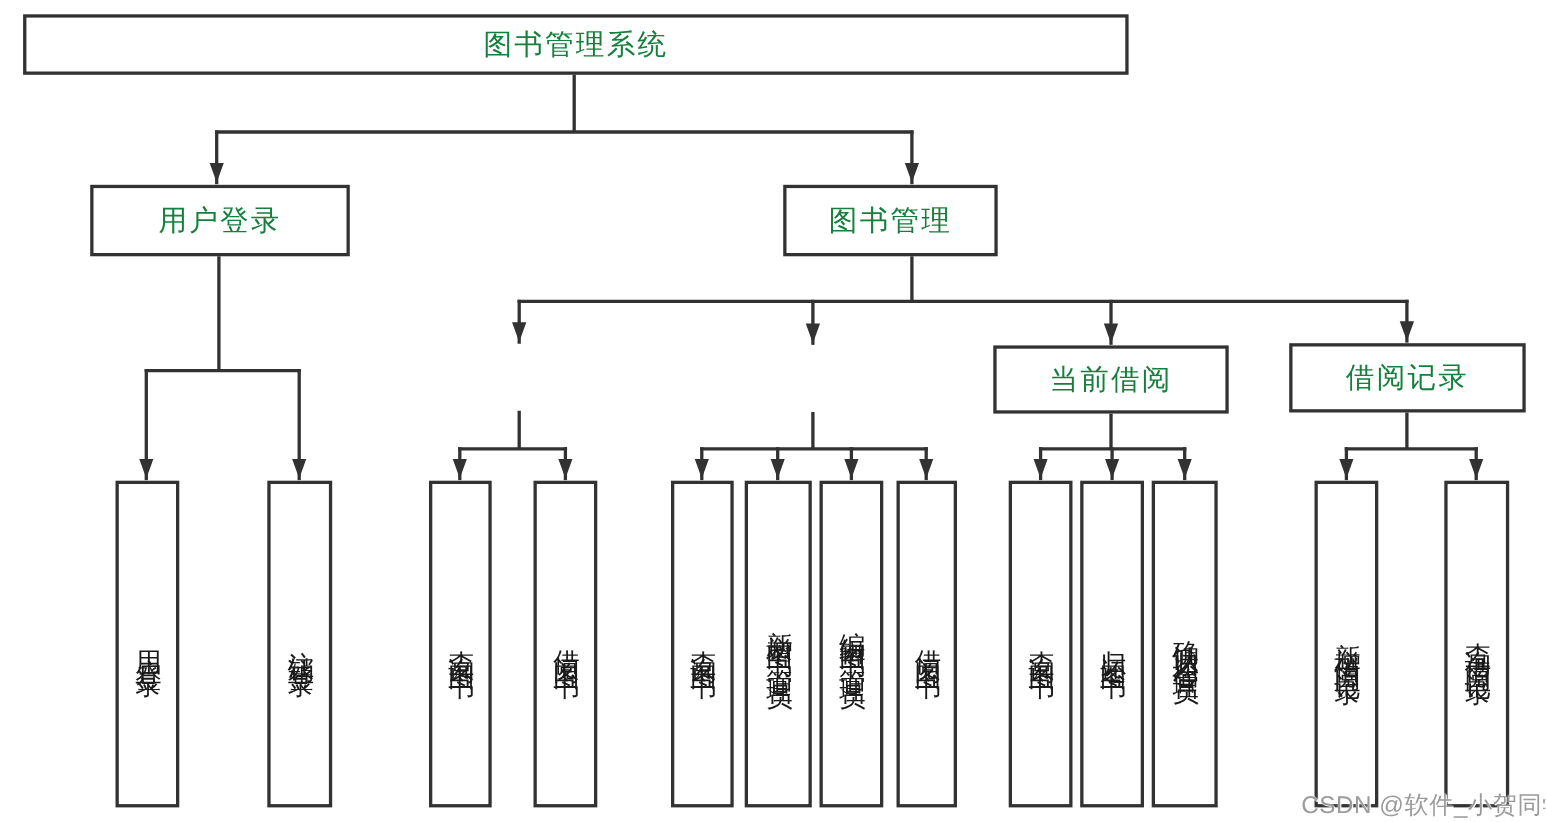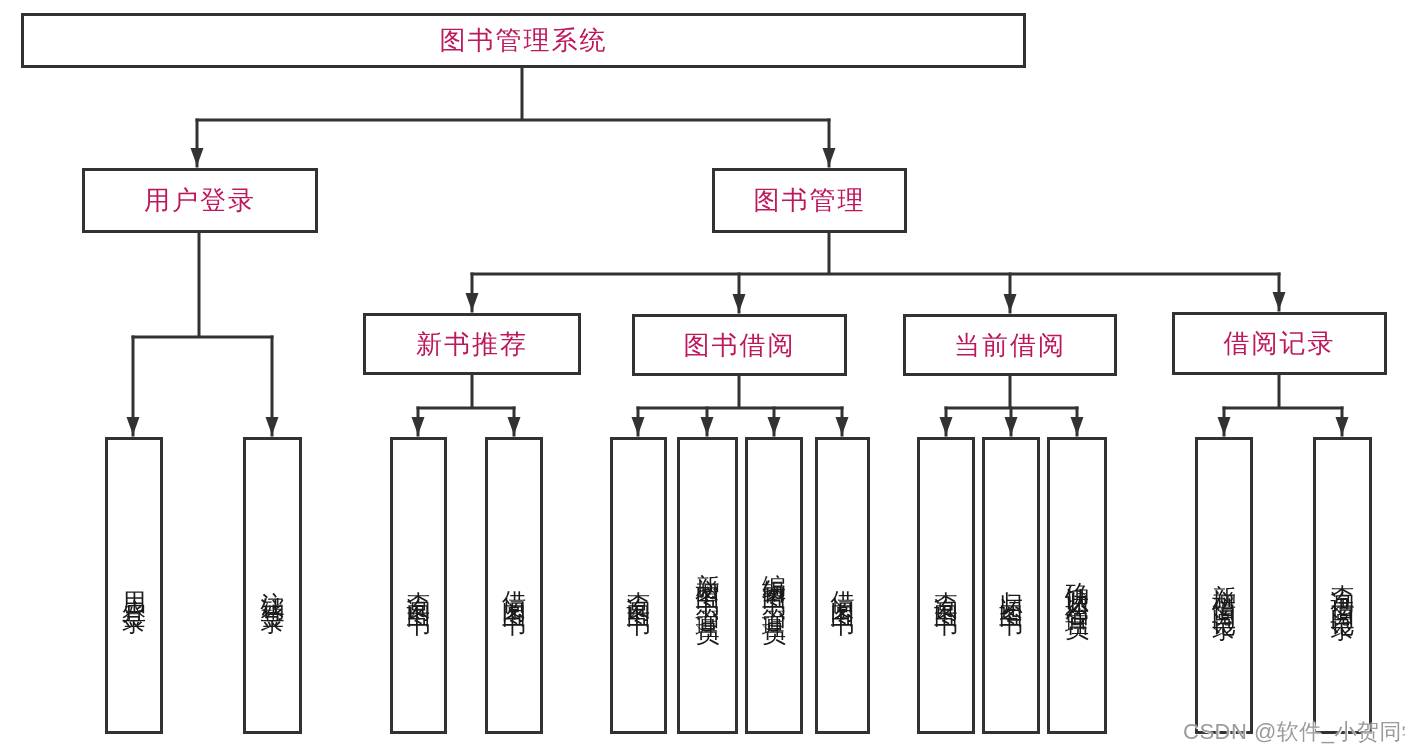--- a/index.html
+++ b/index.html
@@ -30,21 +30,21 @@
     align-items: center;
     justify-content: center;
     z-index: 2;
     color: #1a1a1a;
   }
 
   .box.h .lbl {
     font-size: 26px;
     letter-spacing: 2px;
     white-space: nowrap;
-    color: #be185d;
+    color: #15803d;
   }
 
   .box.v .lbl {
     writing-mode: vertical-rl;
     text-orientation: mixed;
     font-size: 24px;
     line-height: 1;
     letter-spacing: 7px;
     white-space: nowrap;
     color: #1a1a1a;
@@ -115,26 +115,20 @@
     <span class="lbl">图书管理系统</span>
   </div>
 
   <div class="box h" style="left:82px; top:168px; width:236px; height:65px;">
     <span class="lbl">用户登录</span>
   </div>
   <div class="box h" style="left:712px; top:168px; width:195px; height:65px;">
     <span class="lbl">图书管理</span>
   </div>
 
-  <div class="box h" style="left:363px; top:313px; width:218px; height:62px;">
-    <span class="lbl">新书推荐</span>
-  </div>
-  <div class="box h" style="left:632px; top:314px; width:215px; height:62px;">
-    <span class="lbl">图书借阅</span>
-  </div>
   <div class="box h" style="left:903px; top:314px; width:214px; height:62px;">
     <span class="lbl">当前借阅</span>
   </div>
   <div class="box h" style="left:1172px; top:312px; width:215px; height:63px;">
     <span class="lbl">借阅记录</span>
   </div>
 
   <div class="box v" style="left:105px; top:437px; width:58px; height:297px;">
     <span class="lbl">用户登录</span>
   </div>

